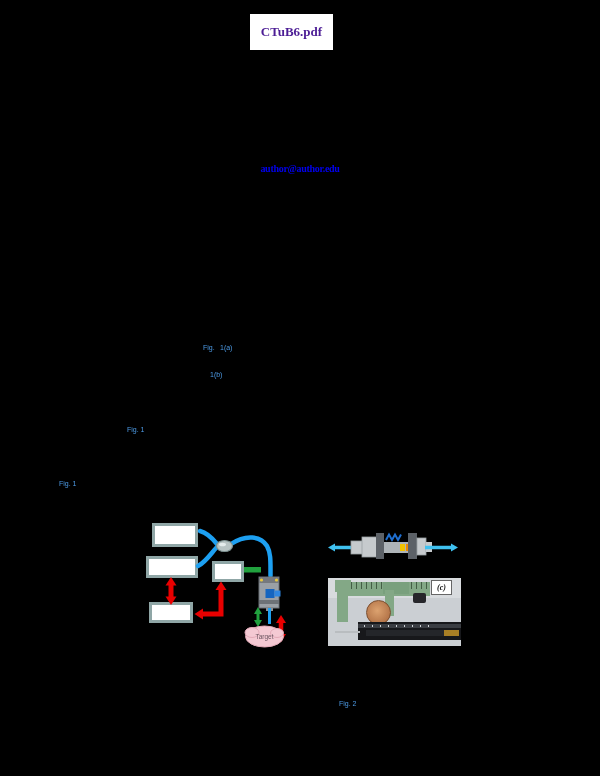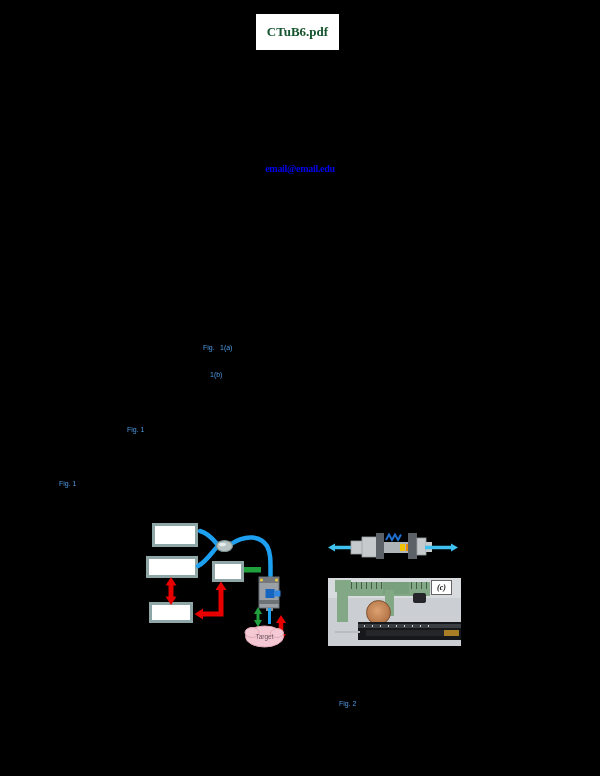--- a/index.html
+++ b/index.html
@@ -1,22 +1,22 @@
 <!DOCTYPE html>
 <html style="--page-bg: #000000; --link-blue: #4d9be6; --email-blue: #0000f0; --fiber-blue: #1da0f2; --fiber-cyan: #3fc1f0; --connector-green: #21a13e; --arrow-red: #e80000; --target-pink: #f4c9d3; --box-border: #8fa6a6; --caliper-green: #83a886;"><head>
 <meta charset="utf-8">
 <style>
   html,body{margin:0;padding:0;background:#000;}
   .page{position:relative;width:600px;height:776px;background:var(--page-bg,#000);overflow:hidden;
         font-family:"Liberation Serif",serif;}
 
   
-  .pdf-label{position:absolute;left:256px;top:14px;width:83px;height:36px;background:#fff;
+  .pdf-label{position:absolute;left:250px;top:14px;width:83px;height:36px;background:#fff;
              display:flex;align-items:center;justify-content:center;
-             font:bold 13px "Liberation Serif",serif;color:#14532d;}
+             font:bold 13px "Liberation Serif",serif;color:#4c1d95;}
 
   
   .email-link{position:absolute;left:257px;top:163px;width:86px;height:13px;text-align:center;
               font:bold 10px "Liberation Serif",serif;color:var(--email-blue);text-decoration:none;
               letter-spacing:-0.3px;}
 
   
   .lnk{position:absolute;font:7px "Liberation Sans",sans-serif;color:var(--link-blue);
        text-decoration:none;line-height:8px;}
   .lnk1{left:203px;top:344px;}
@@ -72,21 +72,21 @@
       box-sizing:border-box;display:flex;align-items:center;justify-content:center;
       font:italic bold 8px "Liberation Serif",serif;color:#111;}
 </style>
 </head>
 <body>
 
 <div class="page">
 
   <div class="pdf-label">CTuB6.pdf</div>
 
-  <a class="email-link" href="#">email@email.edu</a>
+  <a class="email-link" href="#">author@author.edu</a>
 
   <a class="lnk lnk1" href="#">Fig.</a>
   <a class="lnk lnk2" href="#">1(a)</a>
   <a class="lnk lnk3" href="#">1(b)</a>
   <a class="lnk lnk4" href="#">Fig. 1</a>
   <a class="lnk lnk5" href="#">Fig. 1</a>
   <a class="lnk lnk6" href="#">Fig. 2</a>
 
   <div class="dbox boxA"></div>
   <div class="dbox boxB"></div>

